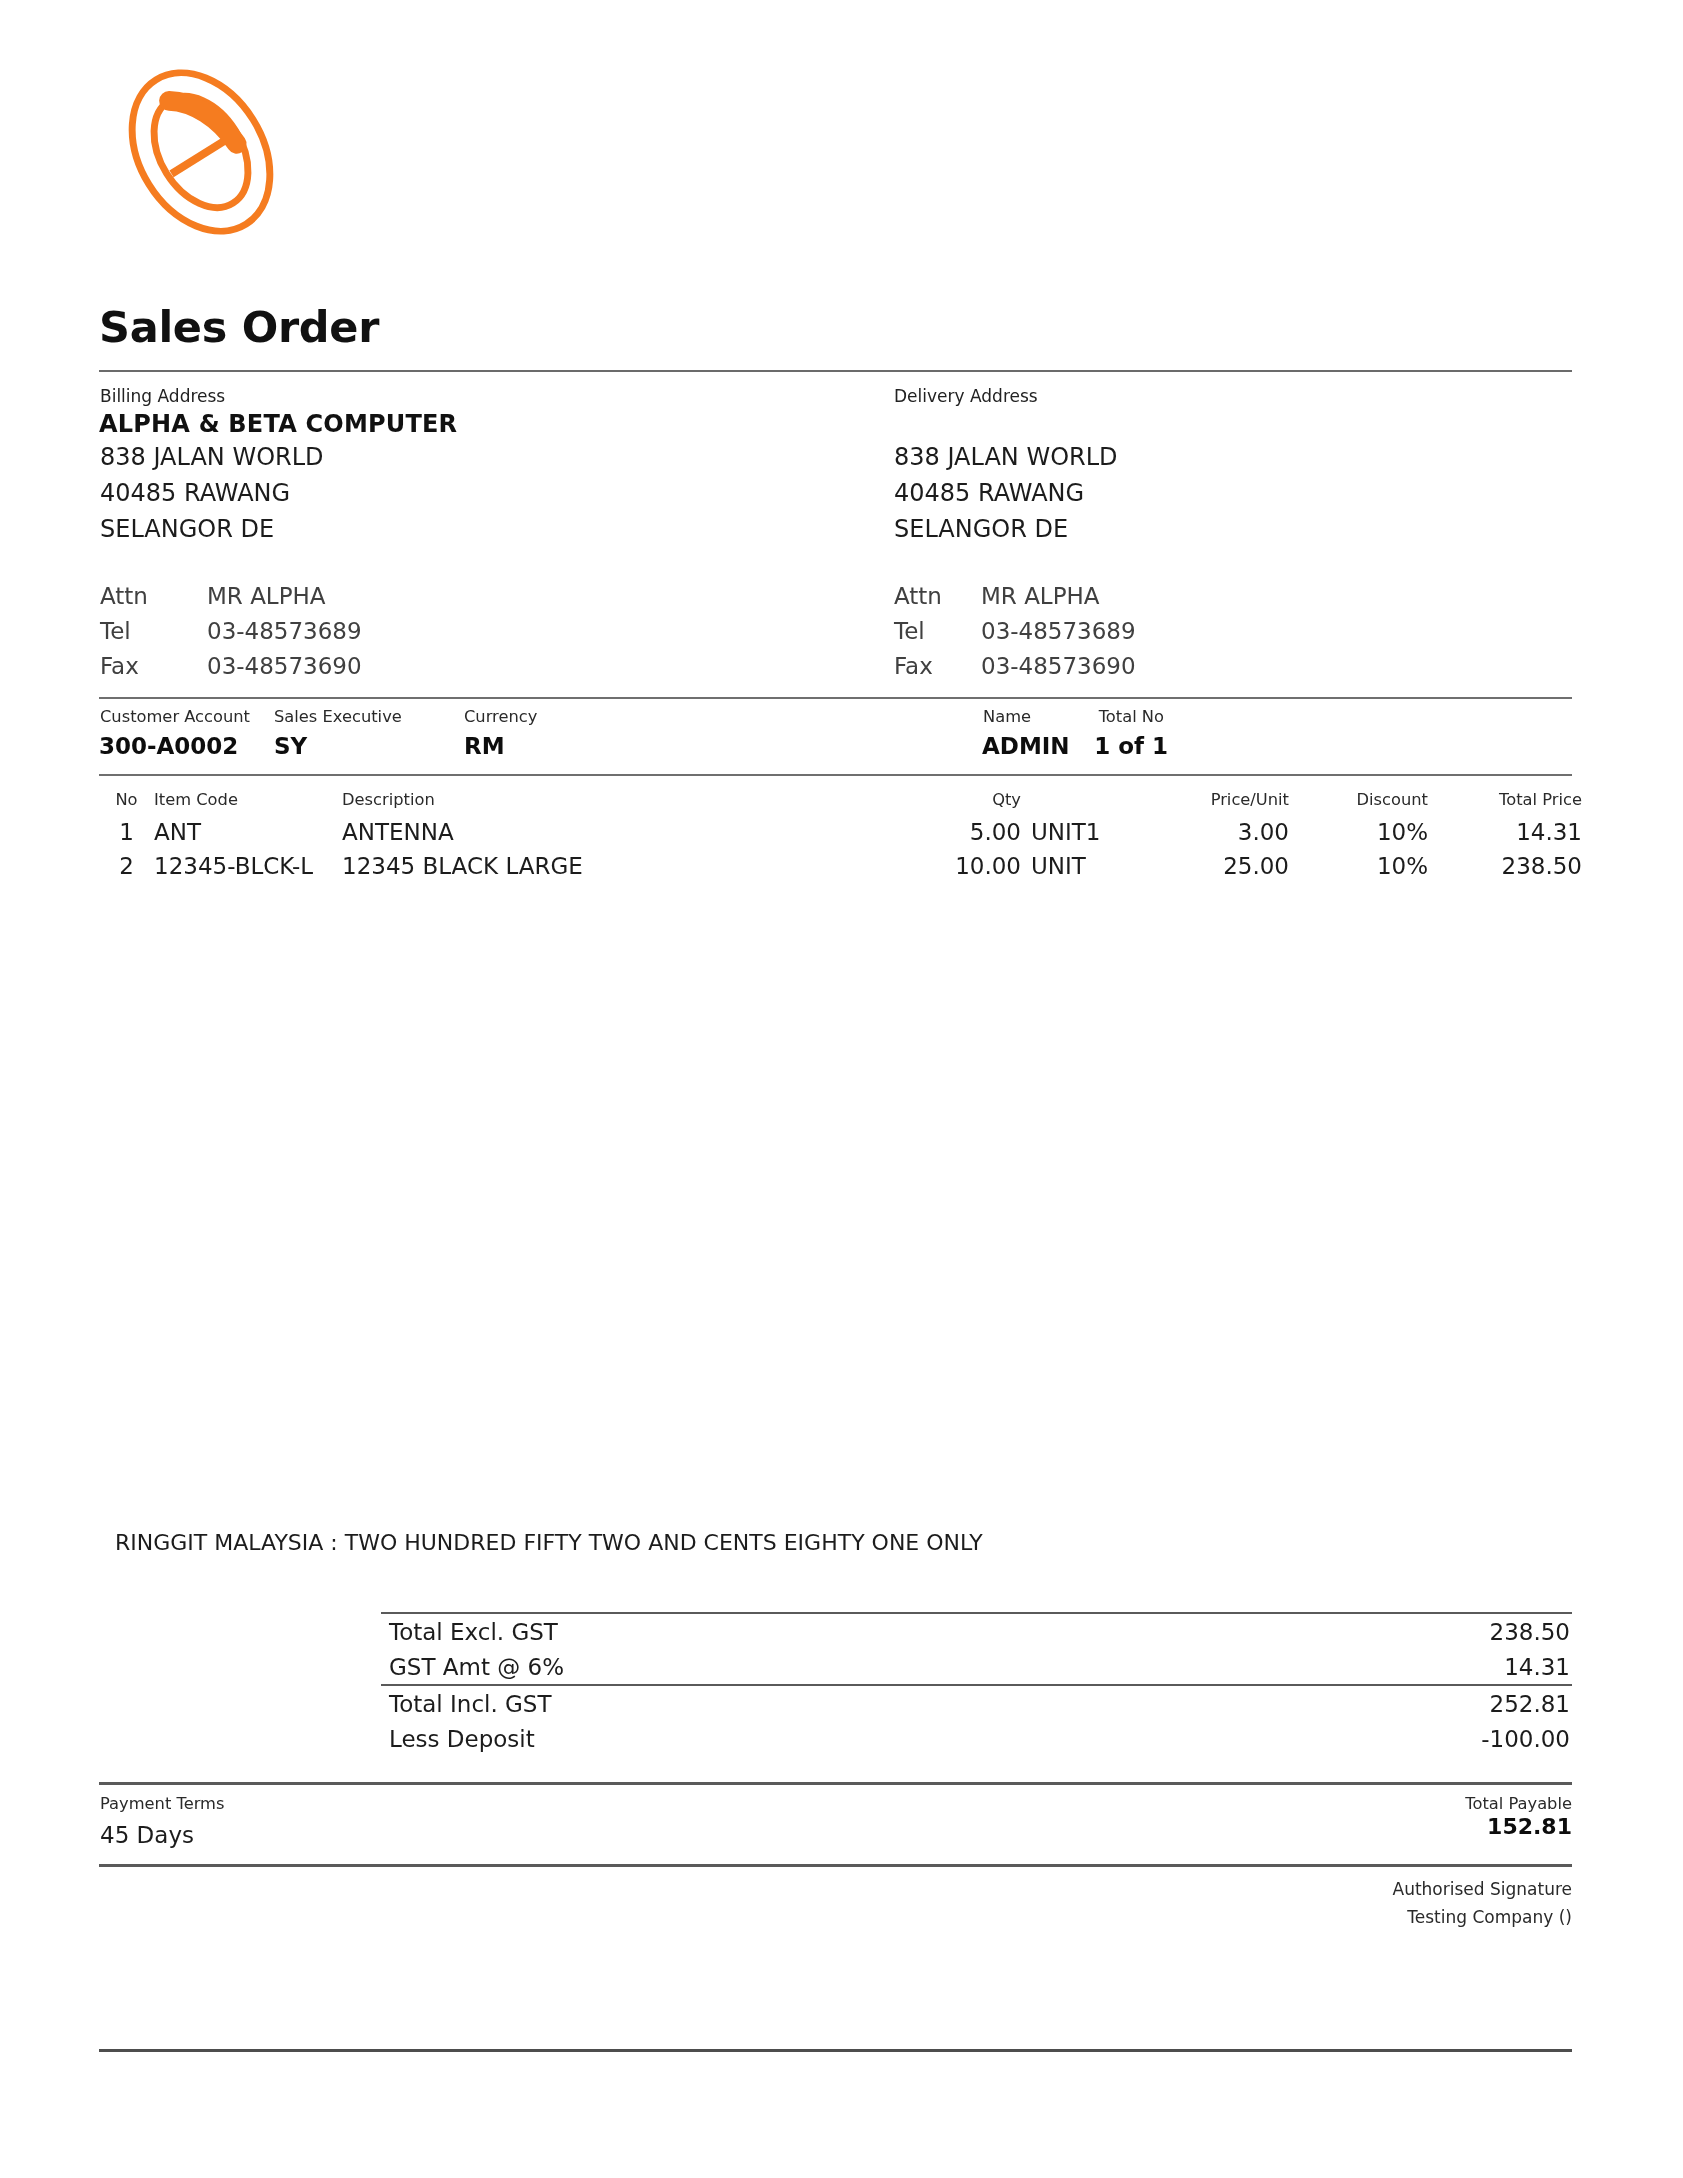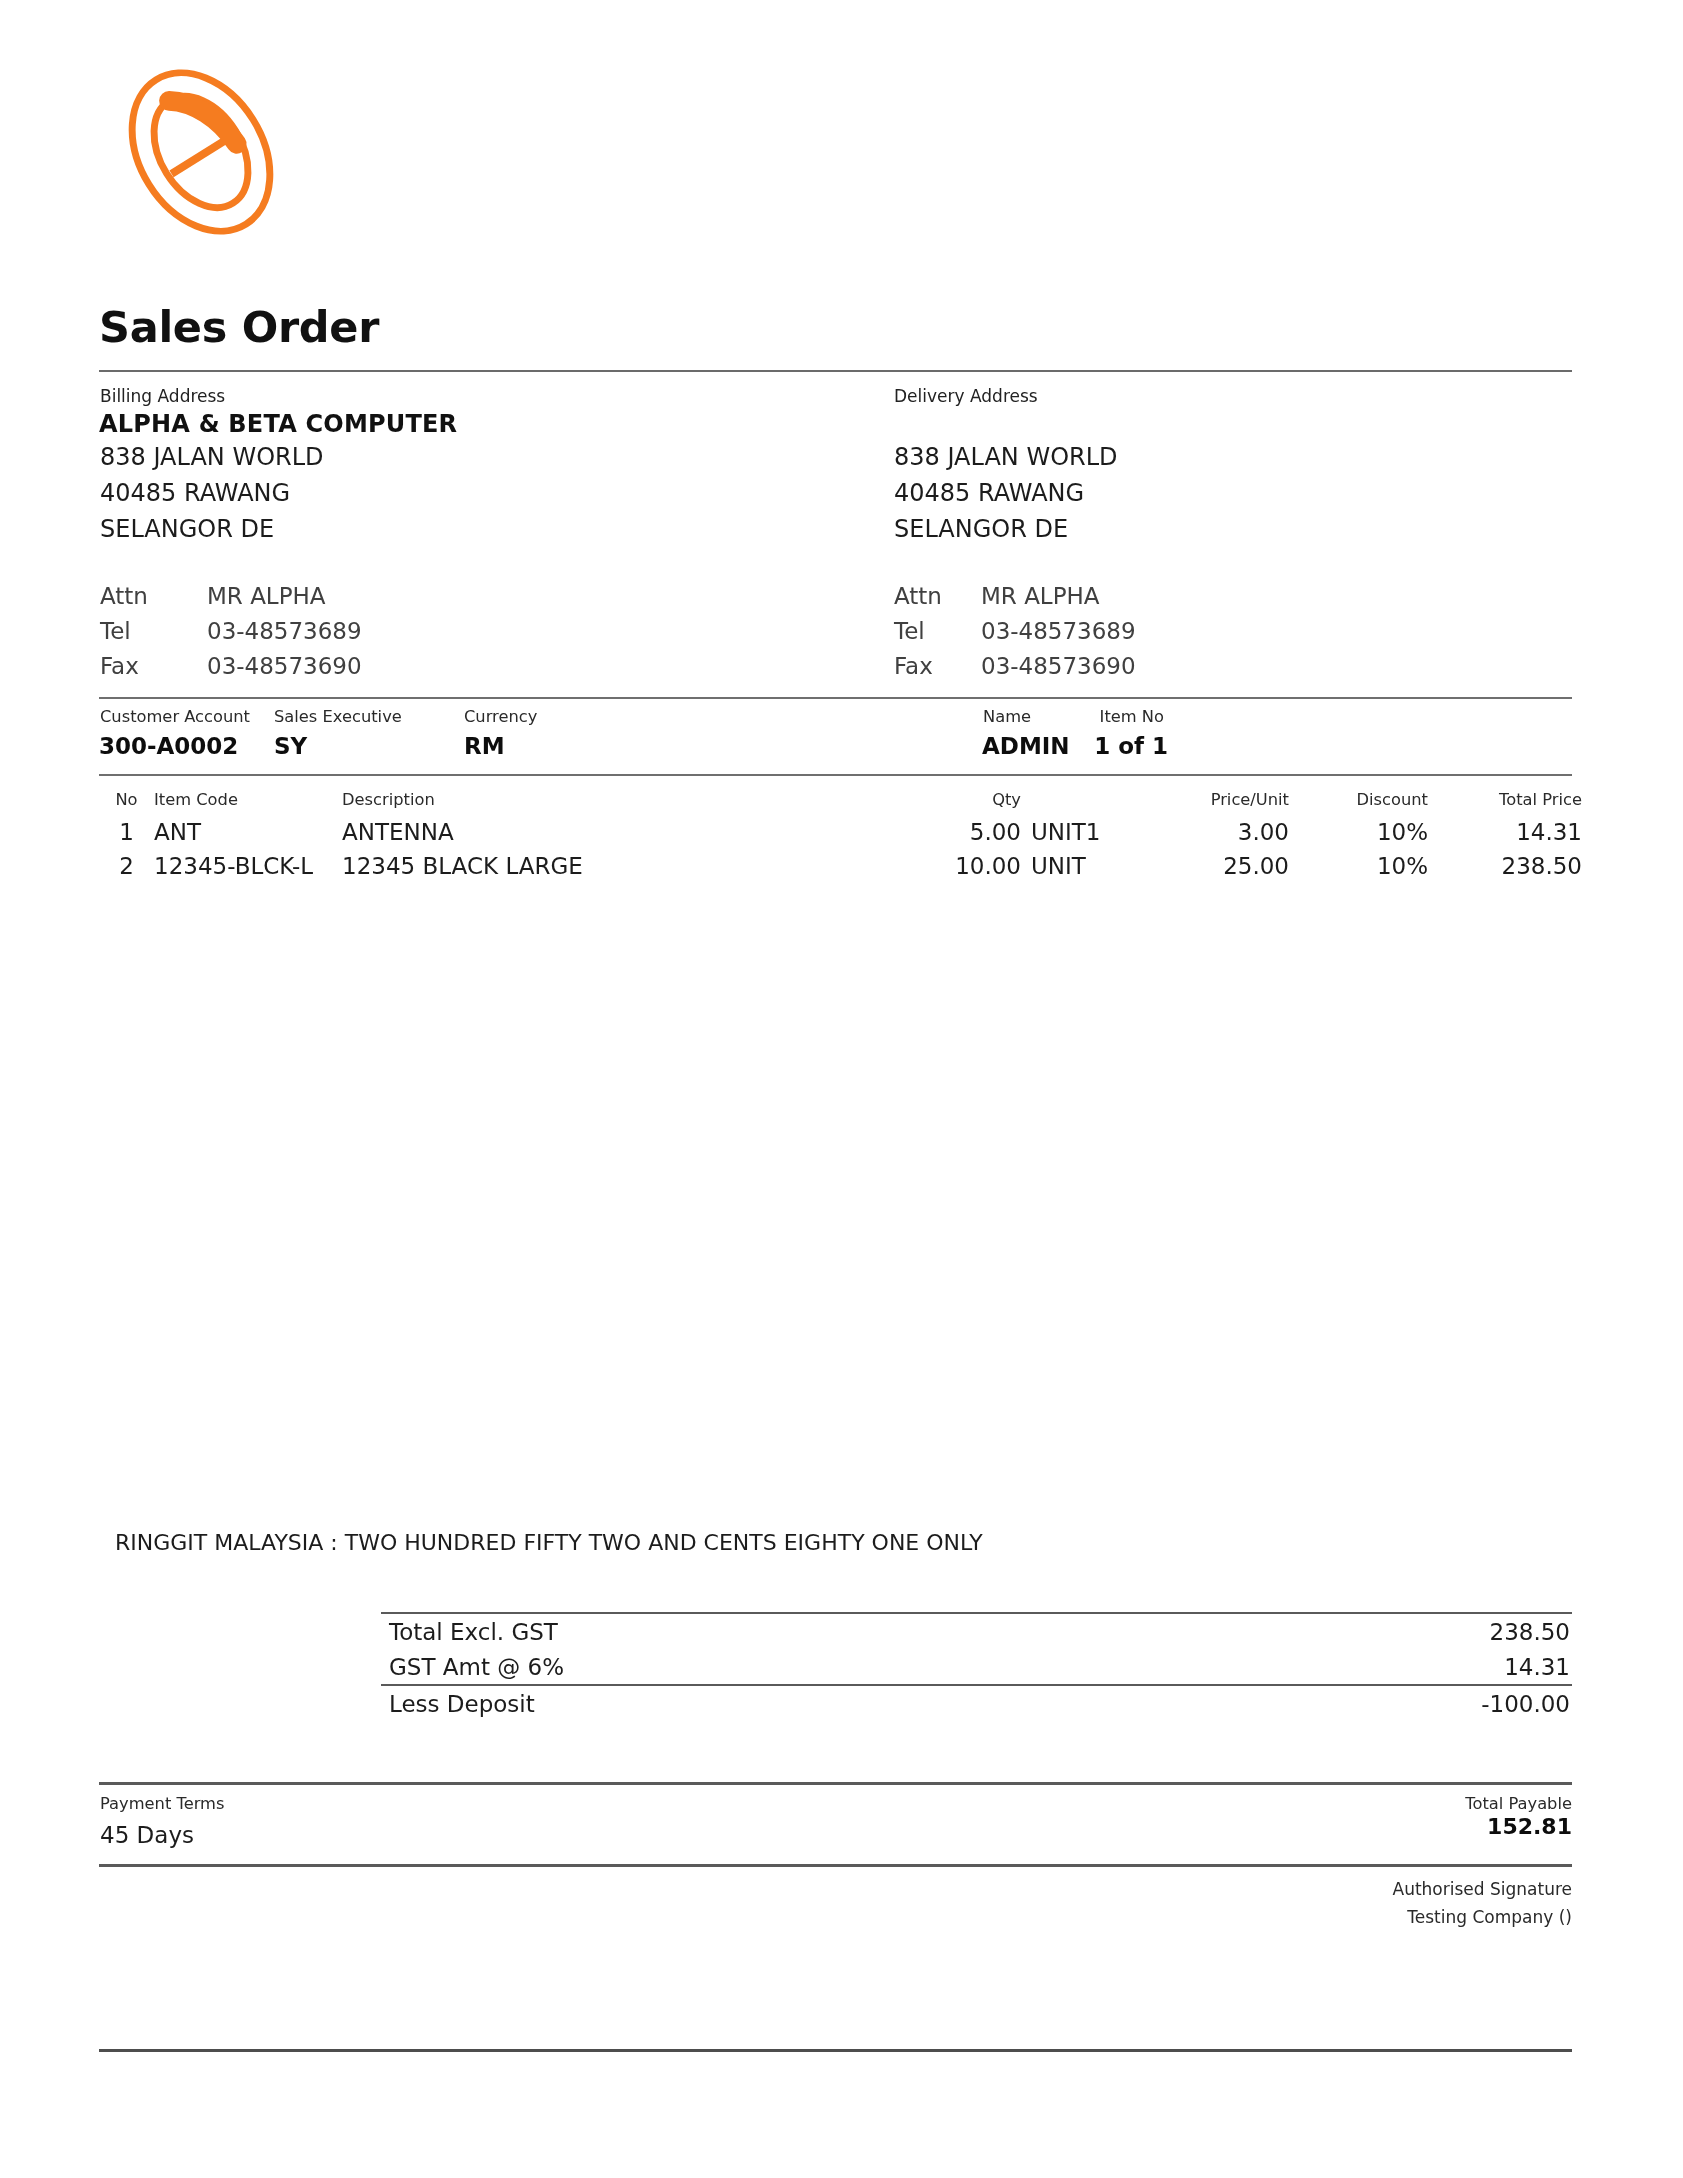--- a/index.html
+++ b/index.html
@@ -374,21 +374,21 @@
 
   <div class="meta-label meta-exec-l">Sales Executive</div>
   <div class="meta-value meta-exec-v">SY</div>
 
   <div class="meta-label meta-curr-l">Currency</div>
   <div class="meta-value meta-curr-v">RM</div>
 
   <div class="meta-label meta-name-l">Name</div>
   <div class="meta-value meta-name-v">ADMIN</div>
 
-  <div class="meta-label meta-page-l">Item No</div>
+  <div class="meta-label meta-page-l">Total No</div>
   <div class="meta-value meta-page-v">1 of 1</div>
 
 
   <div class="rule rule-meta-bottom"></div>
 
   <table class="items">
     <thead>
       <tr>
         <th class="c-no">No</th>
         <th class="c-code">Item Code</th>
@@ -431,20 +431,24 @@
     <div class="t-row">
       <span class="t-lab">Total Excl. GST</span>
       <span class="t-val">238.50</span>
     </div>
     <div class="t-row">
       <span class="t-lab">GST Amt @ 6%</span>
       <span class="t-val">14.31</span>
     </div>
     <div class="t-rule thick"></div>
     <div class="t-row">
+      <span class="t-lab">Total Incl. GST</span>
+      <span class="t-val">252.81</span>
+    </div>
+    <div class="t-row">
       <span class="t-lab">Less Deposit</span>
       <span class="t-val">-100.00</span>
     </div>
   </div>
 
   <div class="rule rule-pay-top"></div>
   <div class="pay-terms-label">Payment Terms</div>
   <div class="pay-terms-value">45 Days</div>
   <div class="payable-label">Total Payable</div>
   <div class="payable-value">152.81</div>

